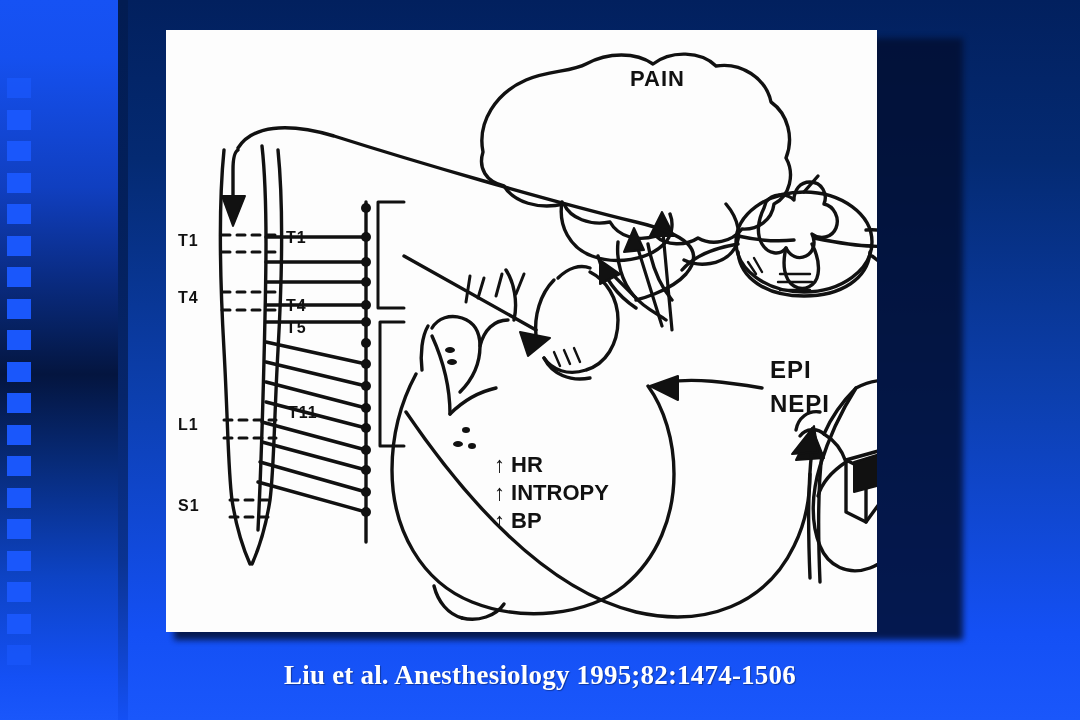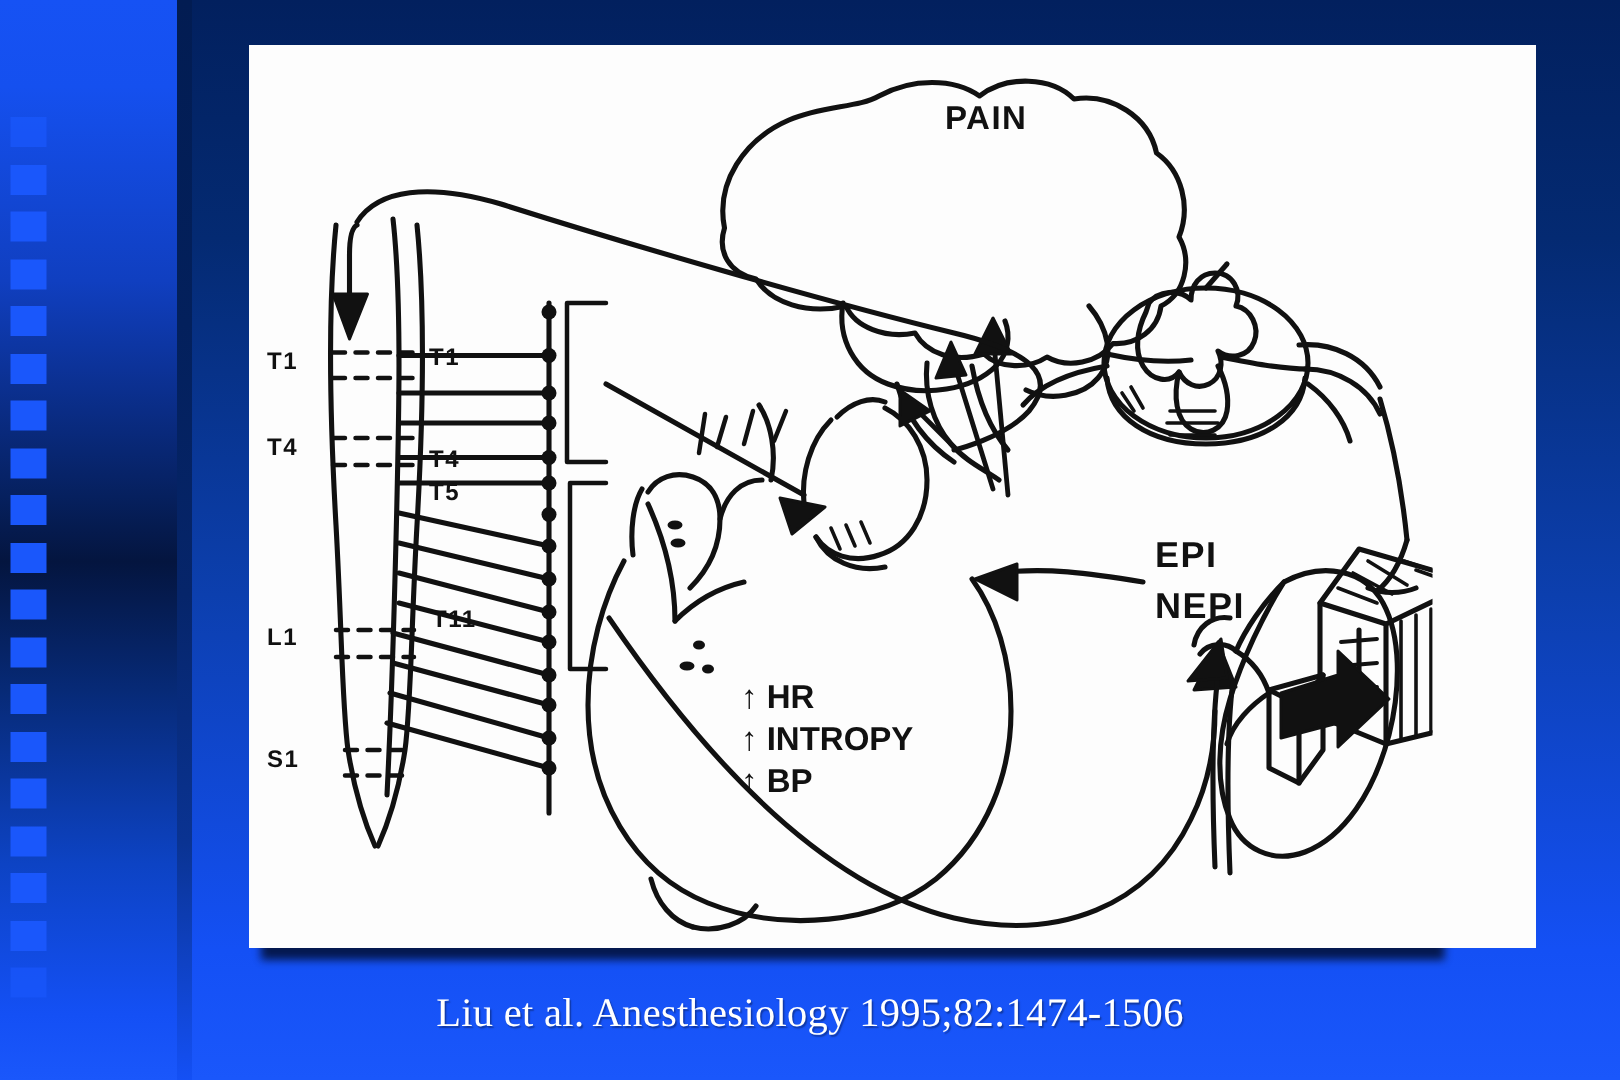--- a/index.html
+++ b/index.html
@@ -27,31 +27,32 @@
   }
   .dot{
     position:absolute;left:0;width:24px;height:20px;background:#1a57fb;
   }
   
   #panel-shadow{
     position:absolute;left:174px;top:38px;width:789px;height:602px;
     background:#020f33;filter:blur(3px);opacity:.85;
   }
   #panel{
-    position:absolute;left:166px;top:30px;width:858px;height:602px;
+    position:absolute;left:166px;top:30px;width:711px;height:602px;
     background:#fdfdfd;overflow:hidden;
   }
   #figure{position:absolute;left:0;top:0;width:789px;height:602px;}
   
   #caption{
     position:absolute;left:0;top:660px;width:1080px;
     text-align:center;color:#ffffff;
     font-family:"Liberation Serif",serif;
     font-size:27px;letter-spacing:.2px;white-space:nowrap;
     text-shadow:1px 1px 1px rgba(0,0,0,.35);
+    font-weight:bold;
   }
 </style>
 </head>
 <body>
 
 <div id="slide">
 
   <div id="sidebar"></div>
   <div id="sidebar-edge"></div>
   <div id="dot-column">

